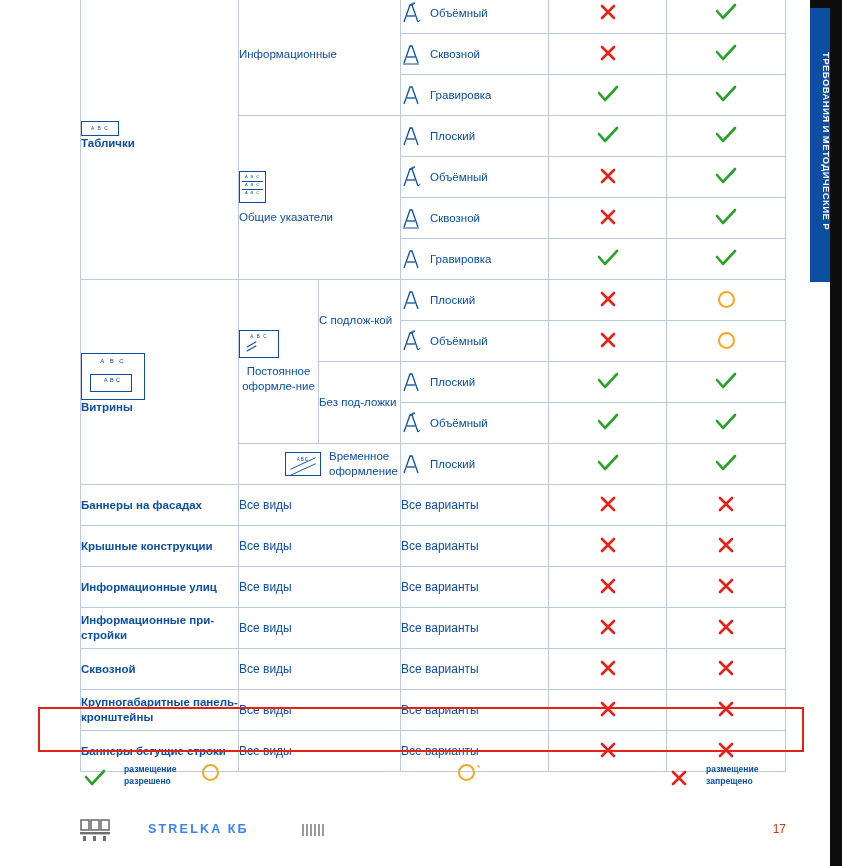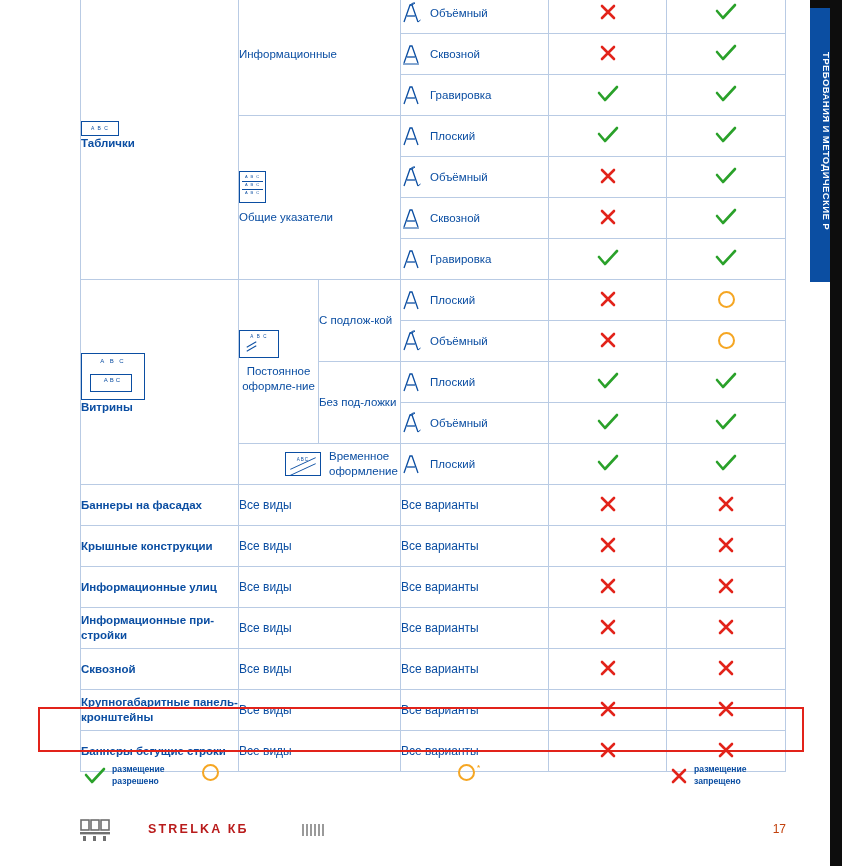--- a/index.html
+++ b/index.html
@@ -140,22 +140,22 @@
     left: 80px;
     top: 760px;
     width: 710px;
     height: 44px;
     font-size: 9px;
     color: #0b4ea2;
   }
   .legend-item {
     position: absolute;
     display: flex;
-    align-items: center;
-    gap: 6px;
+    align-items: flex-end;
+    gap: 18px;
   }
   .legend-text {
     font-weight: bold;
     font-size: 8.6px;
     line-height: 1.35;
     color: #0b4ea2;
   }
 
   
   #footer {
@@ -168,21 +168,21 @@
   .brand-mark {
     position: absolute;
     left: 0; top: 4px;
     width: 30px; height: 26px;
   }
   .strelka {
     position: absolute;
     left: 68px; top: 10px;
     font-size: 12.5px;
     letter-spacing: 2.2px;
-    color: #b91c1c;
+    color: #3b82f6;
     font-weight: bold;
   }
   .pagenum {
     position: absolute;
     right: 4px; top: 10px;
     font-size: 12px;
     color: #c2410c;
   }
 
   

